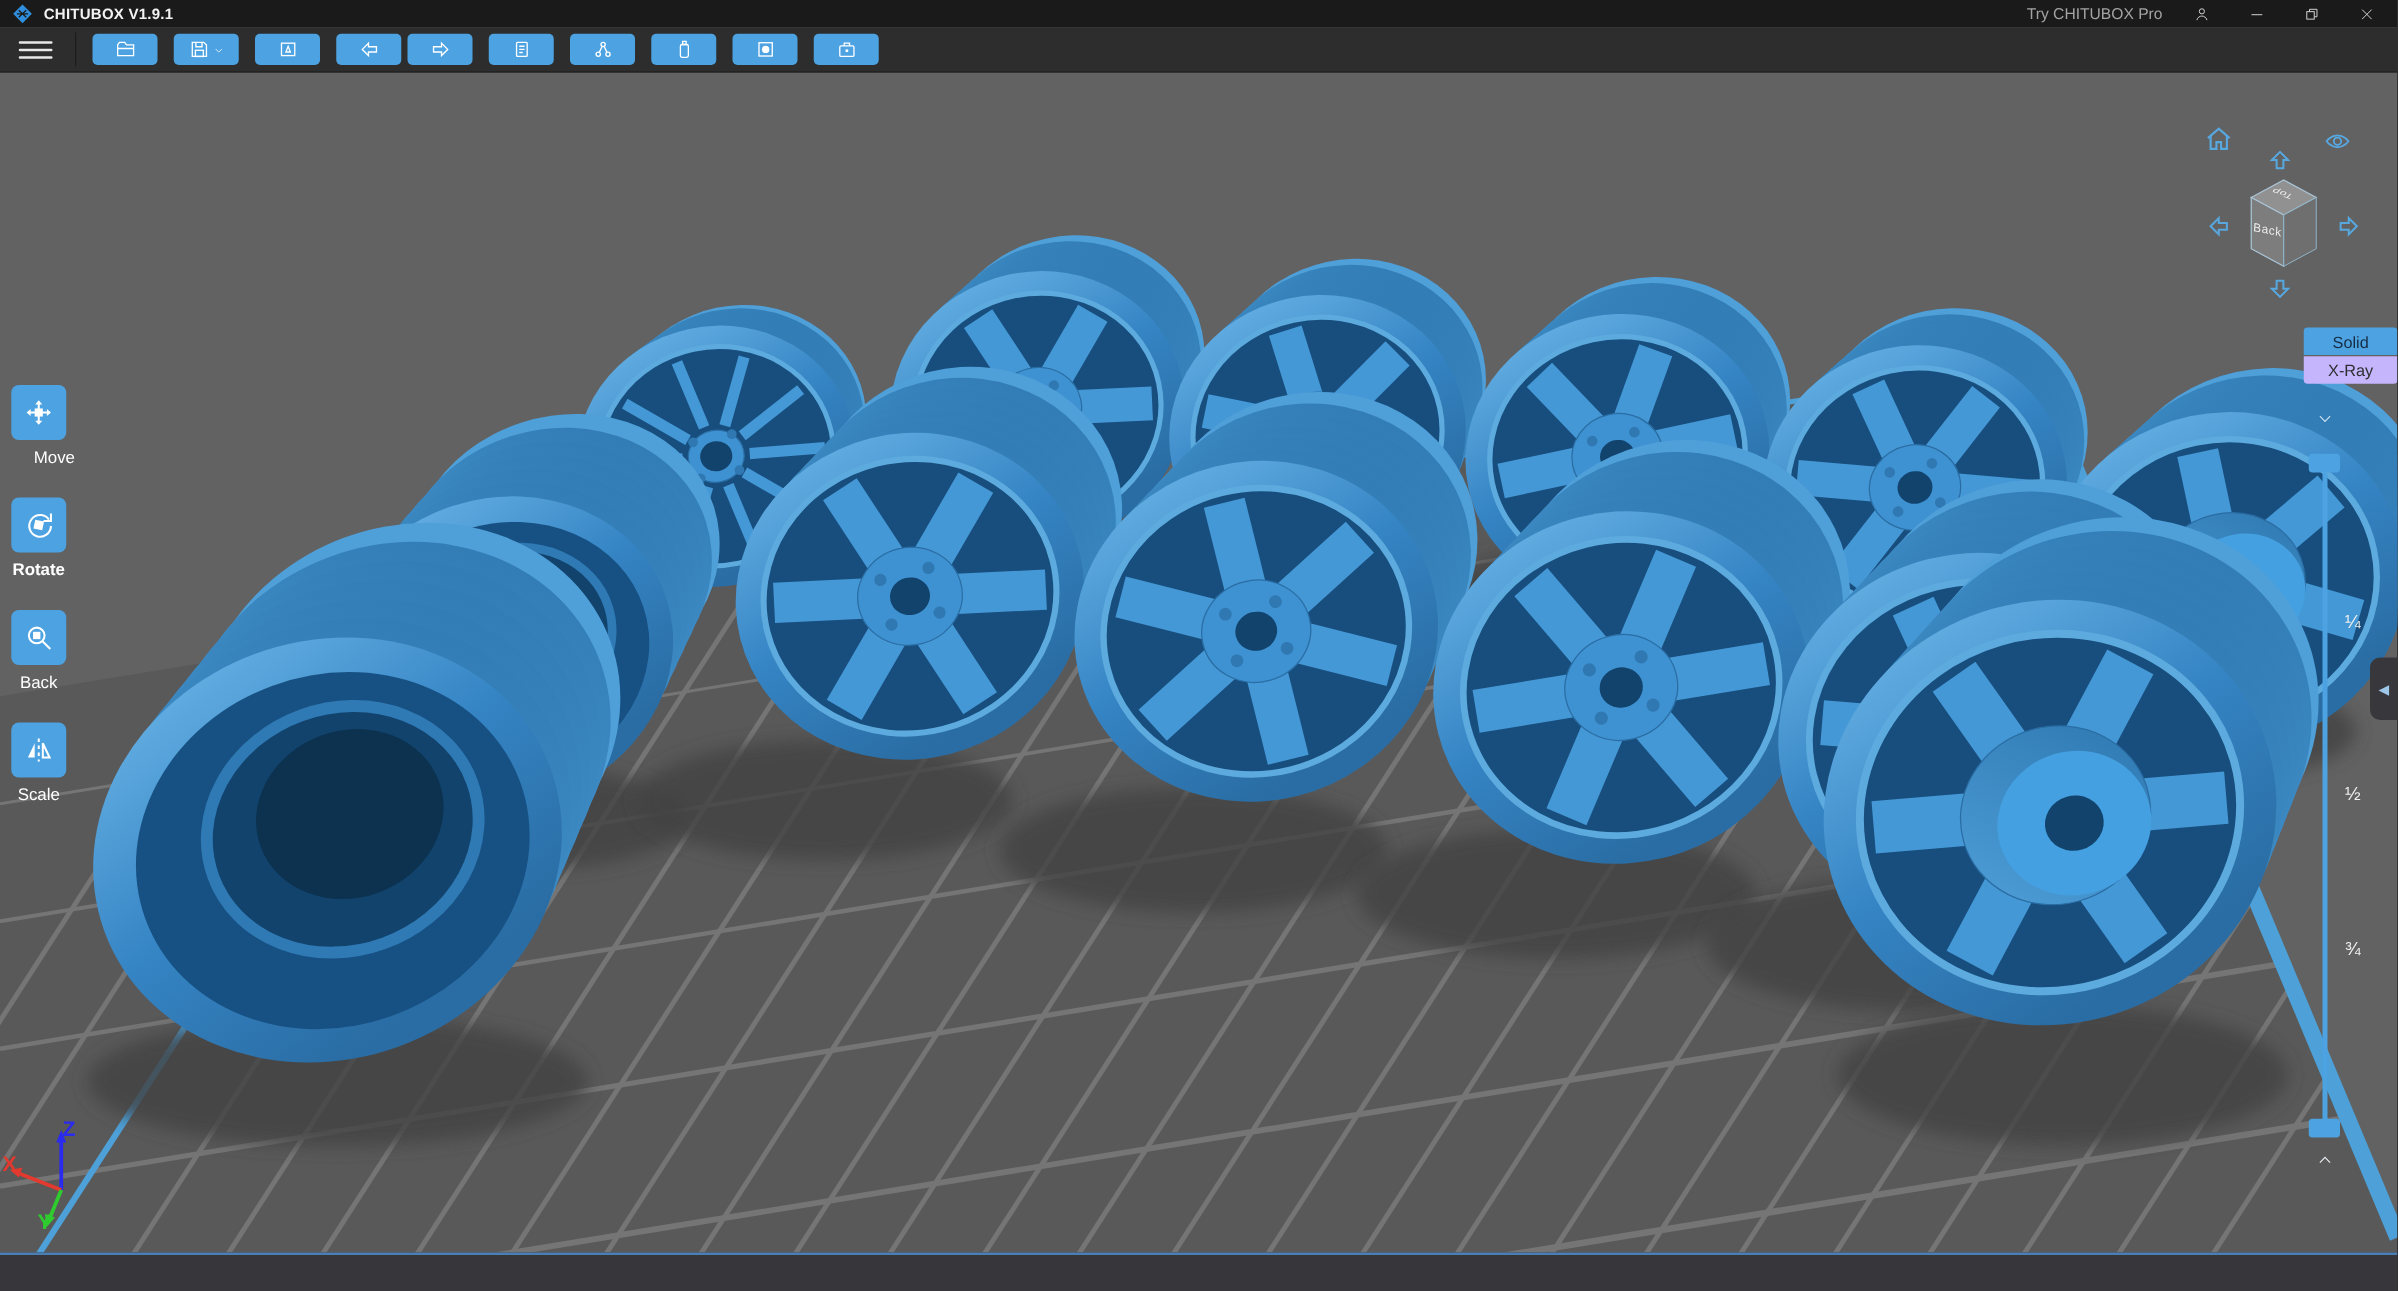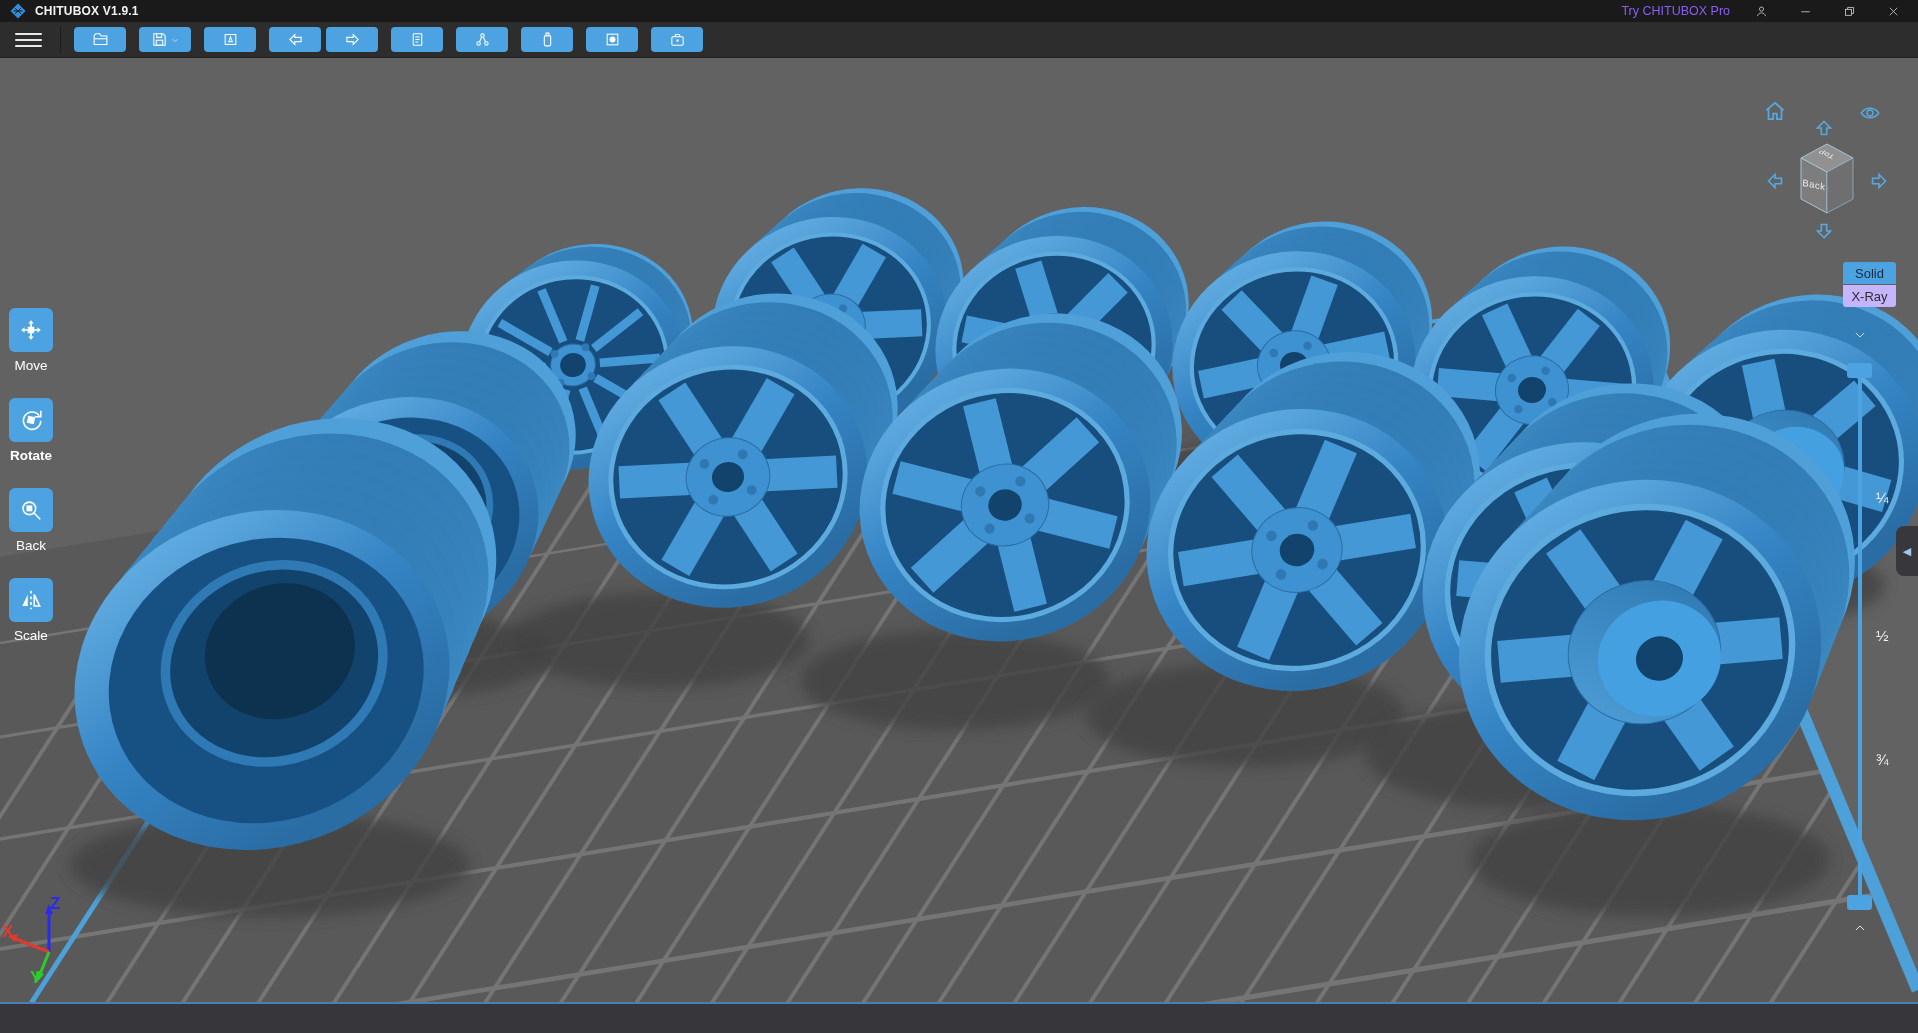--- a/index.html
+++ b/index.html
@@ -5,21 +5,21 @@
   html,body{margin:0;padding:0;background:#111;}
   #app{position:relative;width:1918px;height:1033px;overflow:hidden;
        font-family:"Liberation Sans",sans-serif;background:#626262;user-select:none;}
   .abs{position:absolute;}
   
   .titlebar{left:0;top:0;width:1918px;height:22px;background:#1a1a1a;display:flex;align-items:center;}
   .logo{margin-left:10px;width:16px;height:16px;}
   .apptitle{margin-left:9px;color:#f2f2f2;font-size:12px;font-weight:bold;letter-spacing:.2px;}
   .doctitle{left:0;right:0;top:3px;text-align:center;color:#e8e8e8;font-size:13px;pointer-events:none;}
   .tb-right{right:12px;top:0;height:22px;display:flex;align-items:center;gap:18px;}
-  .prolink{color:#8b5cf6;font-size:12.5px;cursor:pointer;}
+  .prolink{color:#a3a3a3;font-size:12.5px;cursor:pointer;}
   .winbtn{width:26px;height:20px;display:flex;align-items:center;justify-content:center;color:#dcdcdc;cursor:pointer;}
   .winbtn svg{width:13px;height:13px;stroke:#dcdcdc;stroke-width:1.4;fill:none;}
   
   .toolbar{left:0;top:22px;width:1918px;height:35px;background:#2d2d2d;border-bottom:1px solid #202020;}
   .hamburger{left:15px;top:7px;width:27px;height:20px;cursor:pointer;}
   .hamburger i{display:block;height:2.5px;background:#e8e8e8;margin:3.5px 0;border-radius:1px;}
   .tb-sep{left:60px;top:4px;width:1px;height:27px;background:#1d1d1d;}
   #toolbar-buttons{left:74px;top:5px;display:flex;gap:13px;align-items:center;}
   .tbtn{width:52px;height:25px;background:#4da2e2;border-radius:4px;display:flex;align-items:center;justify-content:center;cursor:pointer;color:#fff;}
   .tbtn svg{width:17px;height:17px;stroke:#fff;stroke-width:1.5;fill:none;}
@@ -28,21 +28,21 @@
   
   .tool{left:2px;width:58px;text-align:center;cursor:pointer;}
   .tool .btn{width:44px;height:44px;margin:0 auto;background:#4da2e2;border-radius:6px;display:flex;align-items:center;justify-content:center;}
   .tool .btn svg{width:26px;height:26px;stroke:#fff;stroke-width:1.5;fill:none;color:#fff;}
   .tool .lbl{margin-top:6px;color:#fff;font-size:13.5px;}
   
   .vc{color:#4da2e2;cursor:pointer;}
   .vc svg{stroke:#58a8e0;stroke-width:1.6;fill:none;display:block;}
   .cube{cursor:pointer;}
   .cubelabel{color:#ededed;font-size:9.5px;letter-spacing:.5px;pointer-events:none;}
-  .modebtn{width:53px;height:22px;font-size:13px;display:flex;align-items:center;justify-content:center;cursor:pointer;}
+  .modebtn{width:75px;height:22px;font-size:13px;display:flex;align-items:center;justify-content:center;cursor:pointer;}
   .mode-solid{background:#4da2e2;color:#152c42;border-radius:3px 3px 0 0;}
   .mode-xray{background:#c4b5fd;color:#2e2e2e;border-radius:0 0 3px 3px;}
   .slider-track{width:4px;background:#4da2e2;border-radius:2px;cursor:pointer;}
   .slider-handle{width:25px;height:15px;background:#4da2e2;border-radius:3px;cursor:grab;}
   .tick{color:#f0f0f0;font-size:15px;}
   .collapse-tab{width:22px;height:50px;background:#38383c;border-radius:8px 0 0 8px;display:flex;align-items:center;justify-content:center;color:#9dc6e8;font-size:11px;cursor:pointer;}
   
   .axis-letter{font-size:17px;font-weight:bold;}
   .statusbar{left:0;top:1002px;width:1918px;height:31px;background:#37373b;border-top:2px solid #4a7fb3;}
   #scene{left:0;top:57px;}
@@ -507,21 +507,21 @@
           <svg class="" viewBox="0 0 24 24">
             <rect x="4" y="8" width="16" height="12" rx="1.5"></rect>
             <path d="M9 8V5h6v3"></path>
             <rect x="10.5" y="12" width="3" height="3" fill="currentColor" stroke="none"></rect>
           </svg>
         </div>
       </div>
   </div>
 
   <div id="tool-list">
-      <div class="tool abs" style="top: 308px;">
+      <div class="tool abs" style="top: 308px; text-align: right;">
         <div class="btn">
           <svg class="" viewBox="0 0 24 24">
             <path d="M12 4v16M4 12h16"></path>
             <path d="M12 3l-2.6 3h5.2zM12 21l-2.6-3h5.2zM3 12l3-2.6v5.2zM21 12l-3-2.6v5.2z" fill="currentColor" stroke="none"></path>
             <rect x="9" y="9" width="6" height="6" fill="currentColor" stroke="none"></rect>
           </svg>
         </div>
         <div class="lbl">Move</div>
       </div>
       <div class="tool abs" style="top: 398px; font-weight: bold;">

